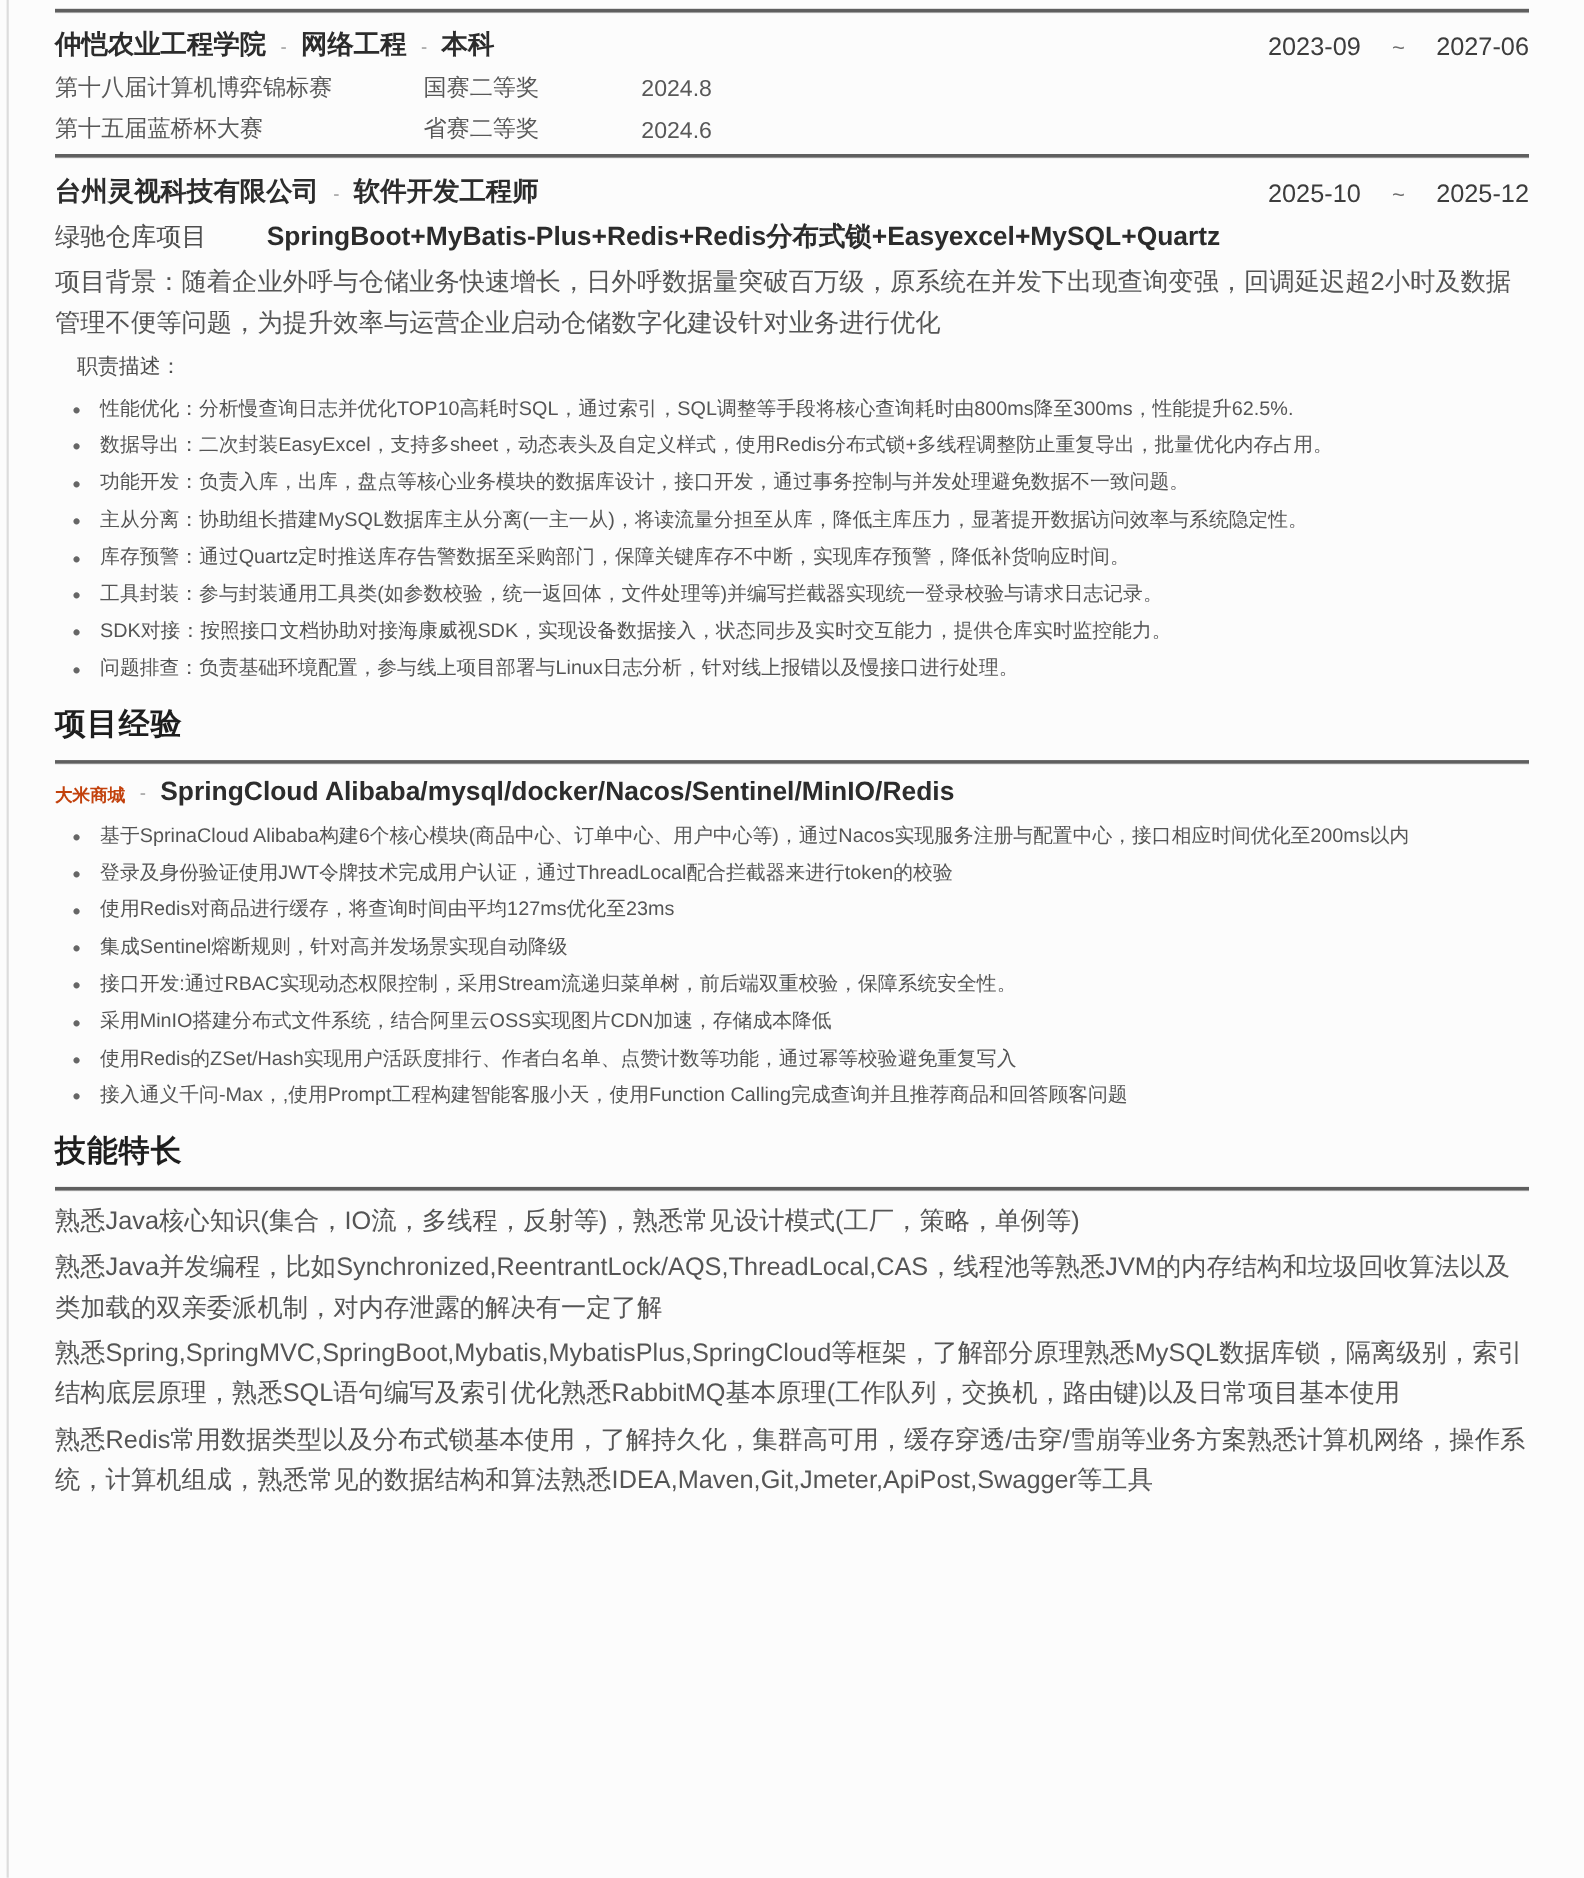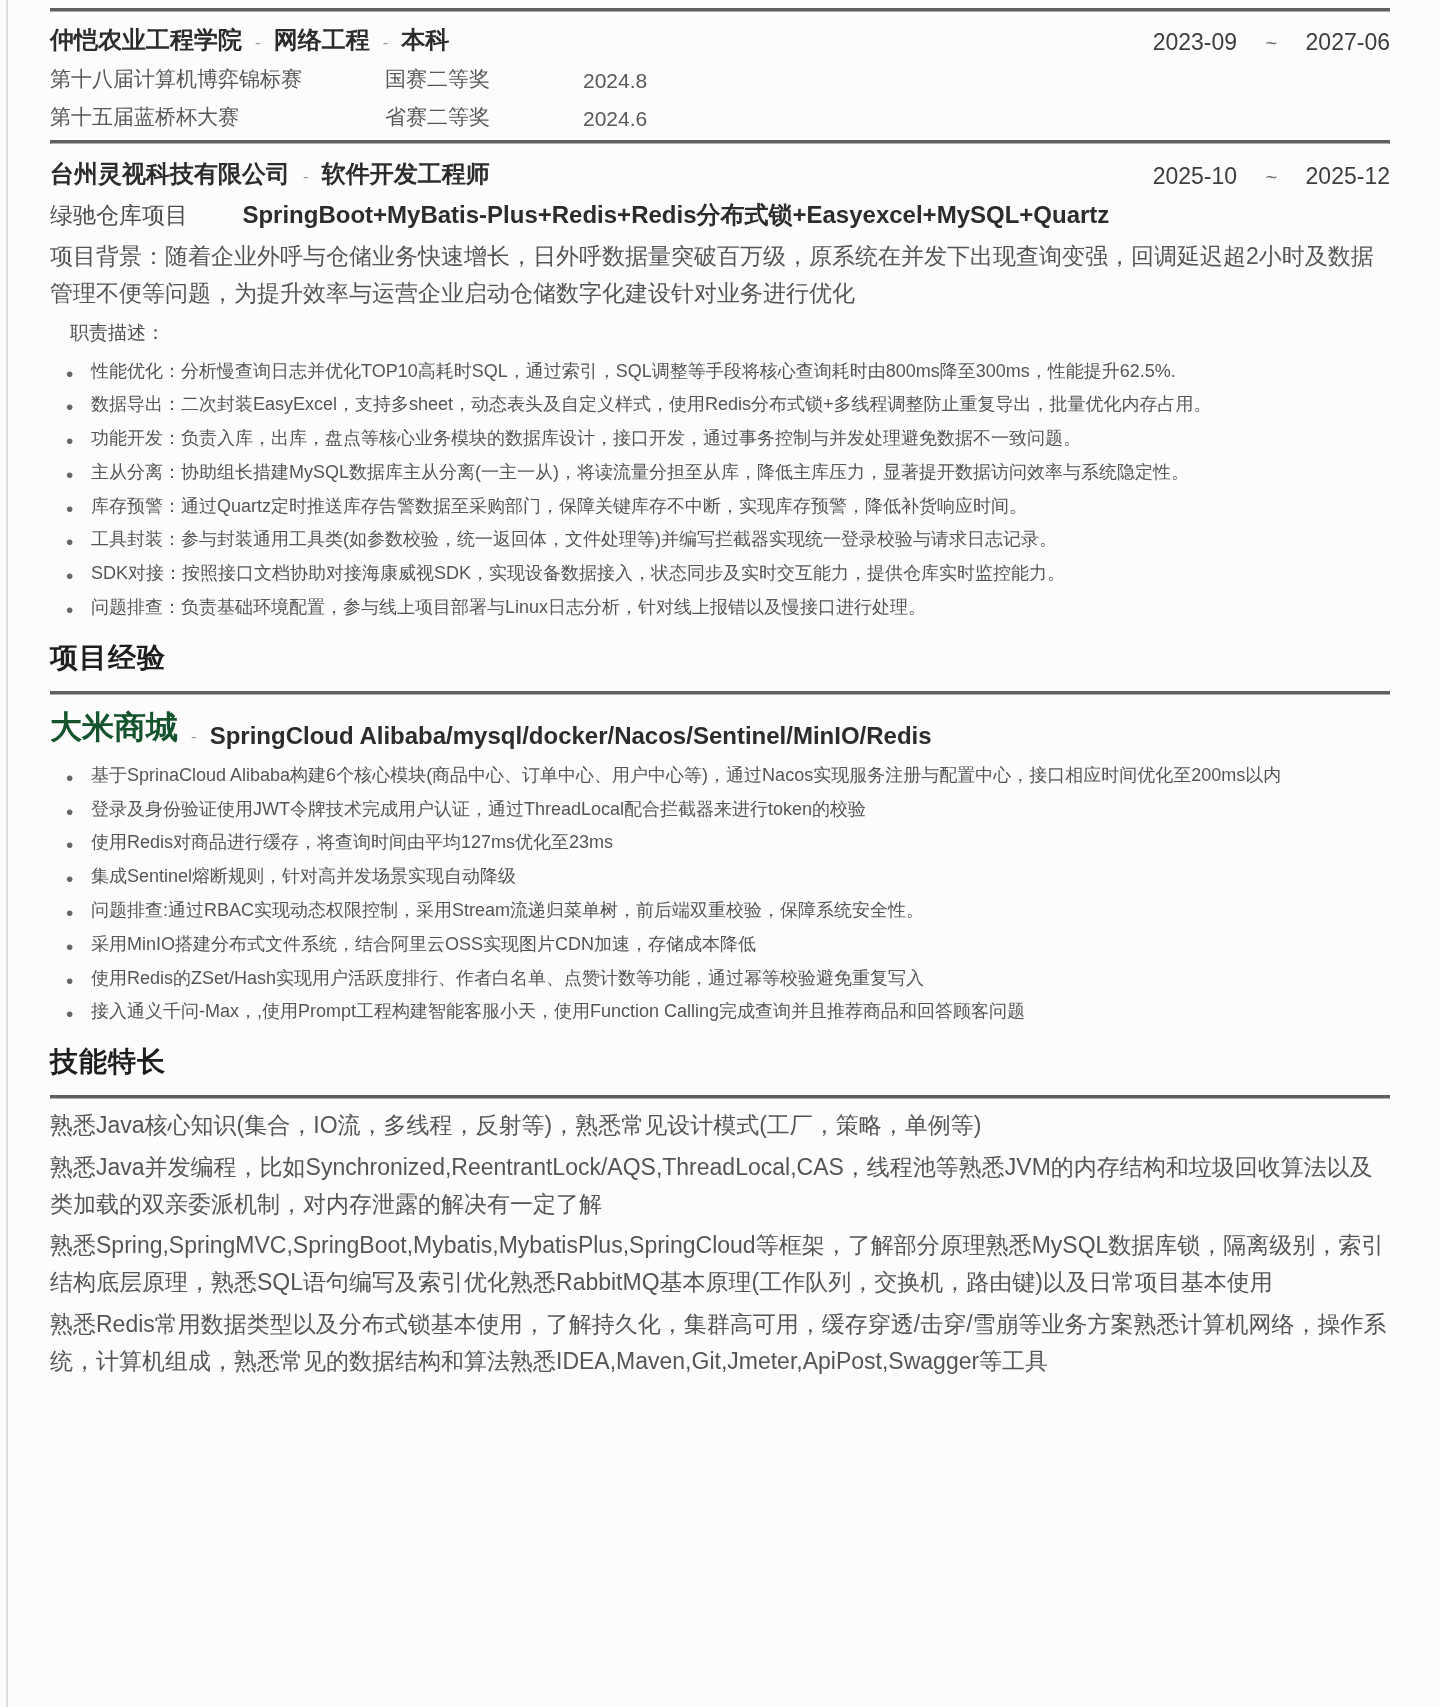--- a/index.html
+++ b/index.html
@@ -32,21 +32,21 @@
   .proj-stack { font-weight:bold; color:#2c2c2c; font-size:24px; margin-left:48px; }
 
   .para { font-size:23px; line-height:1.62; color:#555; padding:3px 0; }
   .label-line { font-size:19px; color:#4e4e4e; padding:4px 0;margin-left:20px; }
 
   ul.bullets { list-style:none; padding:2px 0 0 0; }
   ul.bullets li { position:relative; font-size:18px; line-height:1.6; color:#555;
     padding-left:41px; margin:5px 0; }
   ul.bullets li::before { content:"•"; position:absolute; left:16px; top:0; color:#666; font-size:21px; }
 
-  .bold-name { font-weight:bold; color:#14532d; font-size:32px; }
+  .bold-name { font-weight:bold; color:#c2410c; font-size:16px; }
   .stack-bold { font-weight:bold; color:#2c2c2c; font-size:24px; }
 
   .skill-line { font-size:23px; line-height:1.62; color:#555; padding:2px 0; }
 
   .watermark { position:absolute; right:52px; top:1704px; display:flex; align-items:center;
     color:#cccccc; font-size:40px; letter-spacing:1px;
     text-shadow:1px 1px 0 #ffffff, 2px 2px 1px #e8e8e8; white-space:nowrap; }
   .watermark svg { margin-right:10px; opacity:.75; }
 </style>
 </head>
@@ -123,21 +123,21 @@
     <span class="bold-name">大米商城</span>
     <span class="sep">-</span>
     <span class="stack-bold">SpringCloud Alibaba/mysql/docker/Nacos/Sentinel/MinIO/Redis</span>
   </div>
 
   <ul class="bullets">
     <li>基于SprinaCloud Alibaba构建6个核心模块(商品中心、订单中心、用户中心等)，通过Nacos实现服务注册与配置中心，接口相应时间优化至200ms以内</li>
     <li>登录及身份验证使用JWT令牌技术完成用户认证，通过ThreadLocal配合拦截器来进行token的校验</li>
     <li>使用Redis对商品进行缓存，将查询时间由平均127ms优化至23ms</li>
     <li>集成Sentinel熔断规则，针对高并发场景实现自动降级</li>
-    <li>问题排查:通过RBAC实现动态权限控制，采用Stream流递归菜单树，前后端双重校验，保障系统安全性。</li>
+    <li>接口开发:通过RBAC实现动态权限控制，采用Stream流递归菜单树，前后端双重校验，保障系统安全性。</li>
     <li>采用MinIO搭建分布式文件系统，结合阿里云OSS实现图片CDN加速，存储成本降低</li>
     <li>使用Redis的ZSet/Hash实现用户活跃度排行、作者白名单、点赞计数等功能，通过幂等校验避免重复写入</li>
     <li>接入通义千问-Max，,使用Prompt工程构建智能客服小天，使用Function Calling完成查询并且推荐商品和回答顾客问题</li>
   </ul>
 
   <div class="section-h">技能特长</div>
   <div class="rule sub"></div>
 
   <div>
     <p class="skill-line">熟悉Java核心知识(集合，IO流，多线程，反射等)，熟悉常见设计模式(工厂，策略，单例等)</p>

